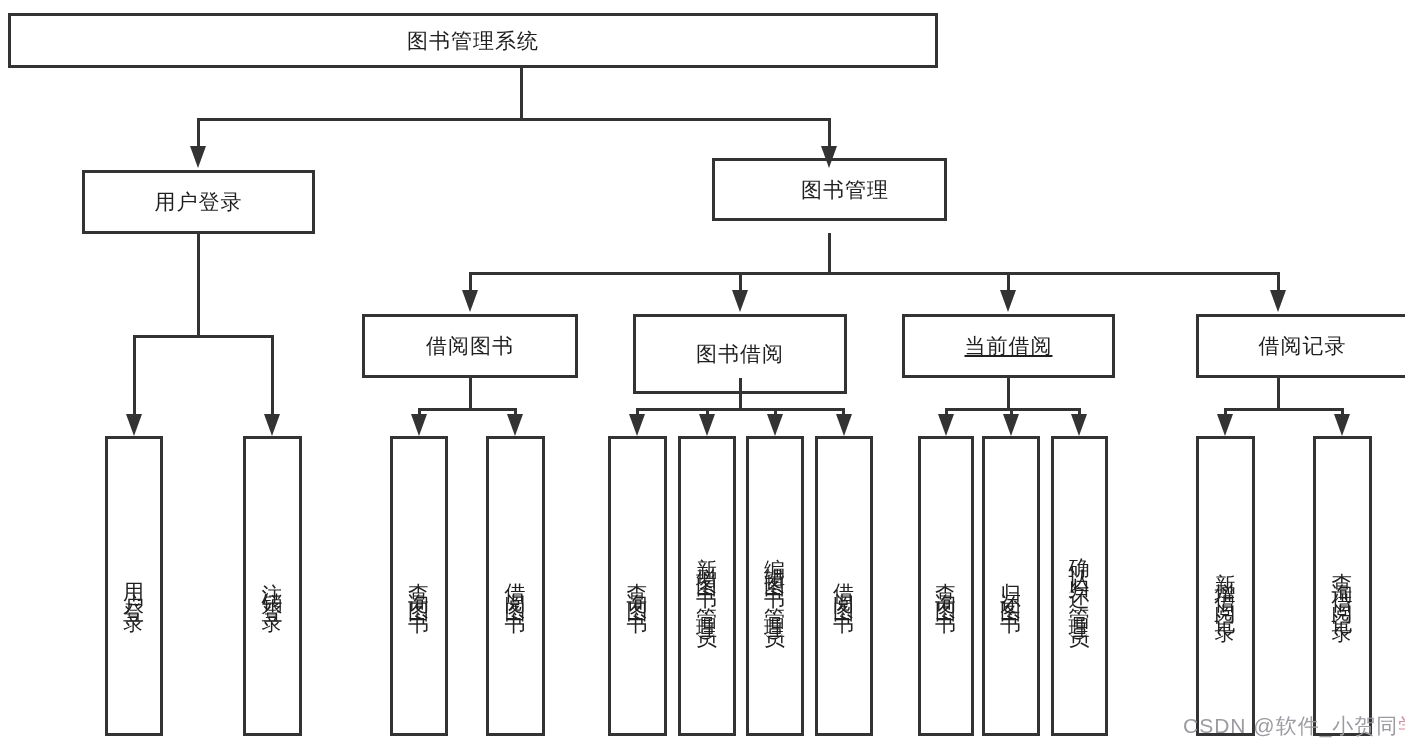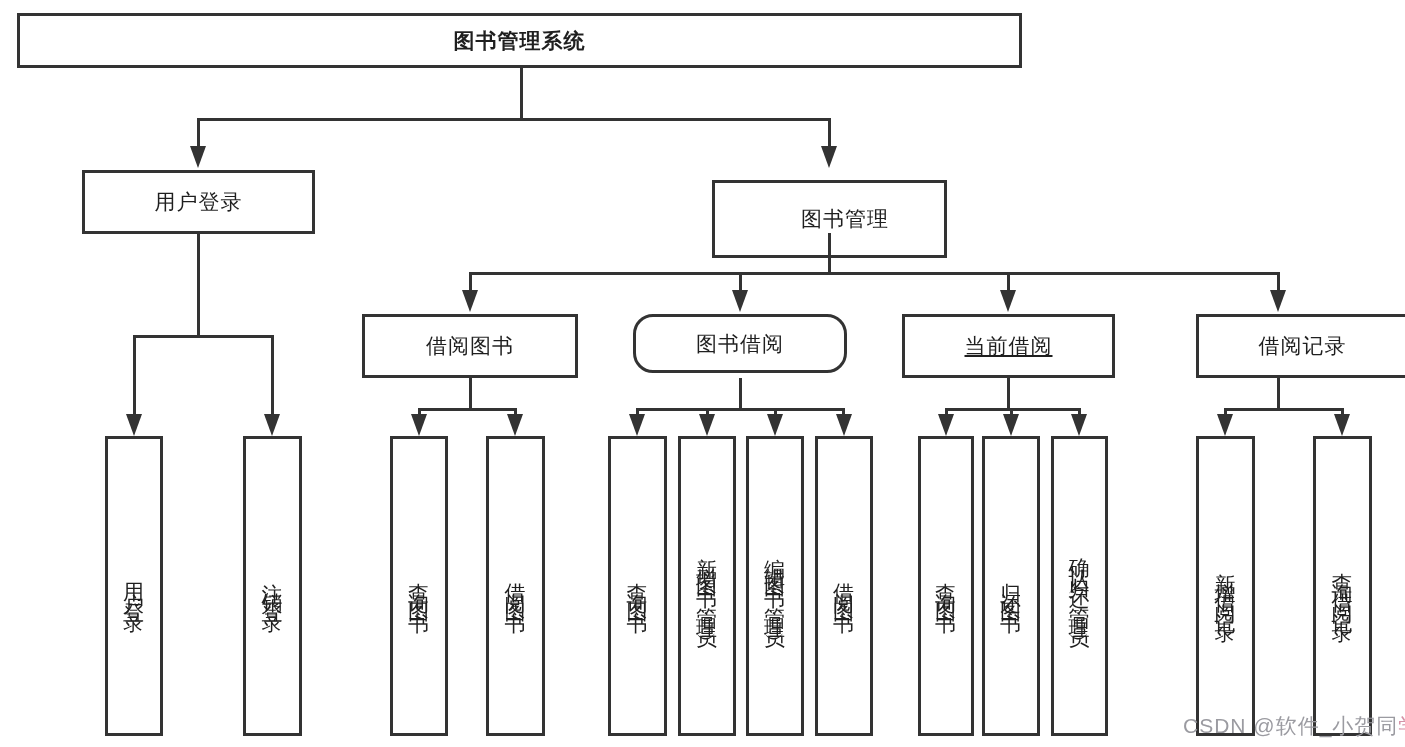--- a/index.html
+++ b/index.html
@@ -32,29 +32,29 @@
     position:absolute;left:1183px;top:712px;font-size:21px;letter-spacing:1px;
     color:#9b9ba1;white-space:nowrap;
   }
   .watermark .accent{color:#d492a6;}
 </style>
 </head>
 <body>
 
 <div class="canvas">
 
-  <div class="node" style="left:17px;top:13px;width:1005px;height:55px;font-weight:bold;">图书管理系统</div>
+  <div class="node" style="left:8px;top:13px;width:930px;height:55px;">图书管理系统</div>
 
   <div class="node" style="left:82px;top:170px;width:233px;height:64px;">用户登录</div>
 
-  <div class="node" style="left:712px;top:180px;width:235px;height:78px;padding-left:31px;">图书管理</div>
+  <div class="node" style="left:712px;top:158px;width:235px;height:63px;padding-left:31px;">图书管理</div>
 
   <div class="node" style="left:362px;top:314px;width:216px;height:64px;">借阅图书</div>
 
-  <div class="node" style="left:633px;top:314px;width:214px;height:59px;border-radius:20px;">图书借阅</div>
+  <div class="node" style="left:633px;top:314px;width:214px;height:80px;">图书借阅</div>
 
   <div class="node" style="left:902px;top:314px;width:213px;height:64px;text-decoration:underline;">当前借阅</div>
 
   <div class="node" style="left:1196px;top:314px;width:213px;height:64px;">借阅记录</div>
 
   <div class="leaf" style="left:105px;width:58px;">
     <span>用户登录</span>
   </div>
   <div class="leaf" style="left:243px;width:59px;">
     <span>注销登录</span>

